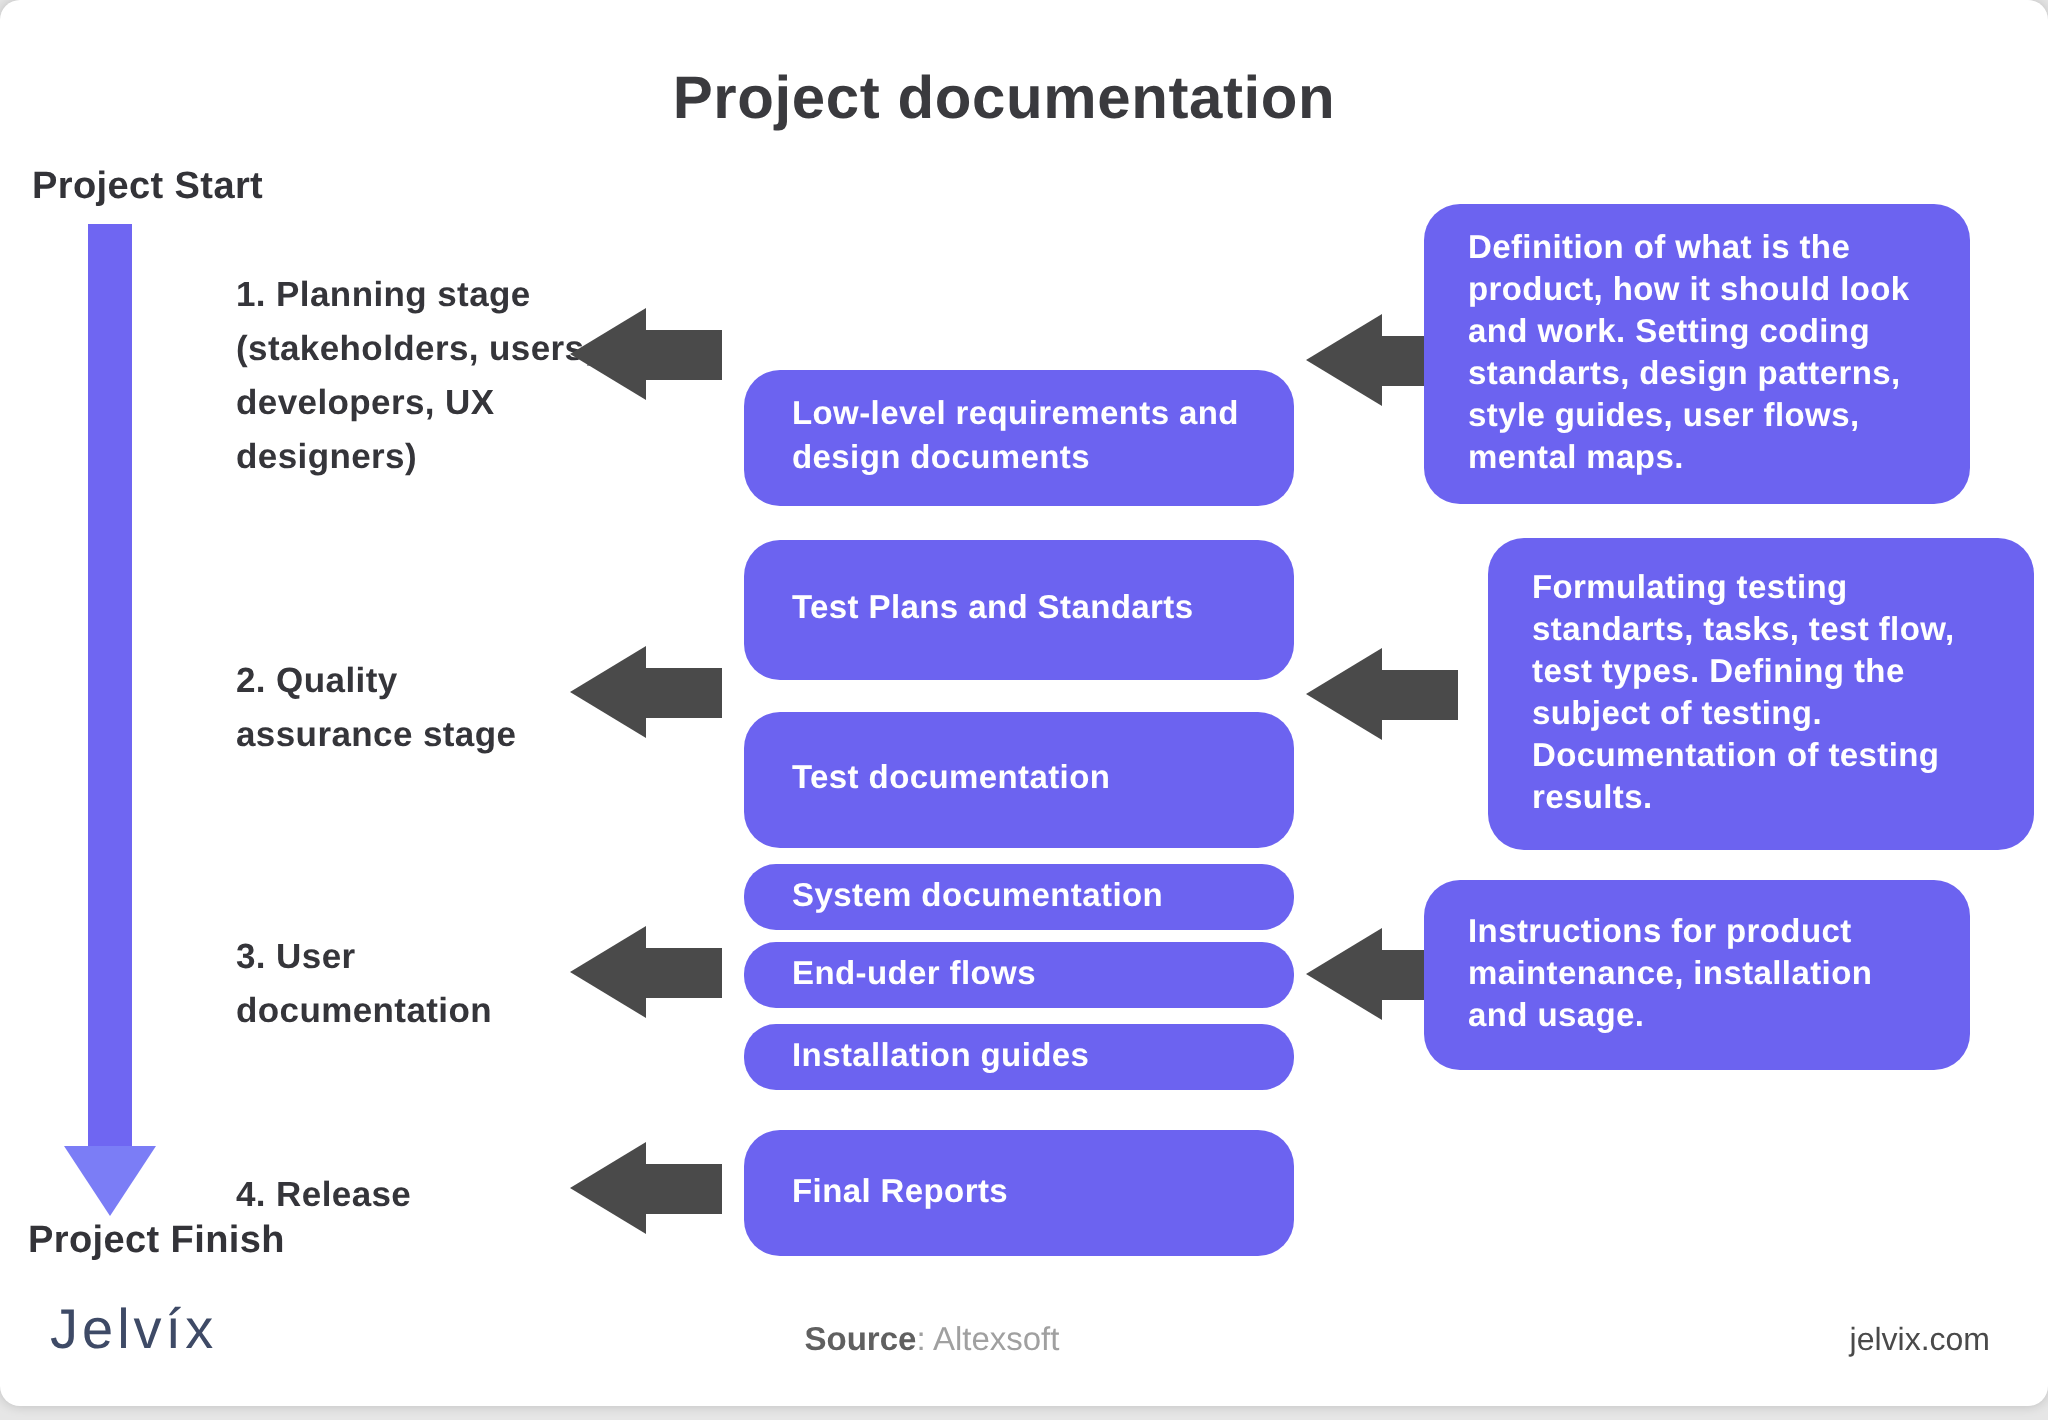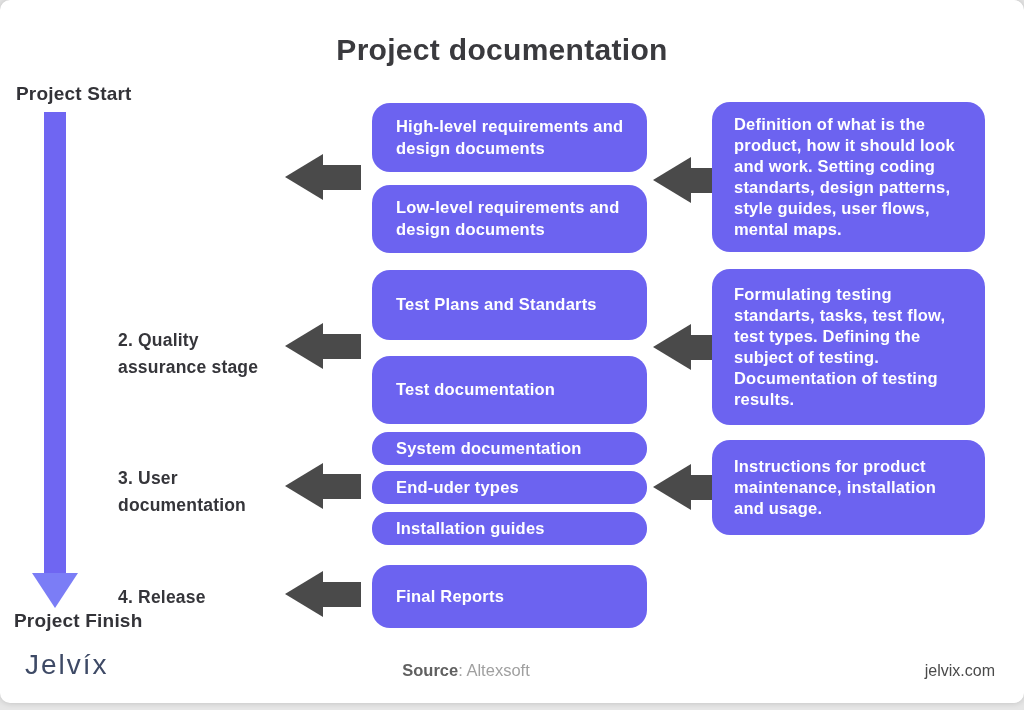--- a/index.html
+++ b/index.html
@@ -80,20 +80,21 @@
 
 <div class="card">
 
   <div class="page-title">Project documentation</div>
 
   <div class="milestone" id="project-start">Project Start</div>
   <div class="v-arrow-shaft"></div>
   <div class="v-arrow-head"></div>
   <div class="milestone" id="project-finish">Project Finish</div>
 
+  <div class="stage-label" id="stage-label-1">1. Planning stage (stakeholders, users, developers, UX designers)</div>
   <div class="stage-label" id="stage-label-2">2. Quality assurance stage</div>
   <div class="stage-label" id="stage-label-3">3. User documentation</div>
   <div class="stage-label" id="stage-label-4">4. Release</div>
 
   <div class="block-arrow" style="left:285px;top:154px;">
       <div class="head"></div>
       <div class="tail"></div>
     </div>
   <div class="block-arrow" style="left:285px;top:323px;">
       <div class="head"></div>
@@ -114,30 +115,29 @@
     </div>
   <div class="block-arrow" style="left:653px;top:324px;">
       <div class="head"></div>
       <div class="tail"></div>
     </div>
   <div class="block-arrow" style="left:653px;top:464px;">
       <div class="head"></div>
       <div class="tail"></div>
     </div>
 
-  <div class="doc-box" style="top:103px;height:69px;">High-level requirements and design documents</div>
   <div class="doc-box" style="top:270px;height:70px;">Test Plans and Standarts</div>
   <div class="doc-box" style="top:185px;height:68px;">Low-level requirements and design documents</div>
   <div class="doc-box" style="top:356px;height:68px;">Test documentation</div>
   <div class="doc-box small" style="top:432px;height:33px;">System documentation</div>
-  <div class="doc-box small" style="top:471px;height:33px;">End-uder types</div>
+  <div class="doc-box small" style="top:471px;height:33px;">End-uder flows</div>
   <div class="doc-box small" style="top:512px;height:33px;">Installation guides</div>
   <div class="doc-box" style="top:565px;height:63px;">Final Reports</div>
 
   <div class="desc-box" style="top:102px;height:150px;">Definition of what is the product, how it should look and work. Setting coding standarts, design patterns, style guides, user flows, mental maps.</div>
-  <div class="desc-box" style="top:269px;height:156px;">Formulating testing standarts, tasks, test flow, test types. Defining the subject of testing. Documentation of testing results.</div>
+  <div class="desc-box" style="top:269px;height:156px;margin-left:32px;">Formulating testing standarts, tasks, test flow, test types. Defining the subject of testing. Documentation of testing results.</div>
   <div class="desc-box" style="top:440px;height:95px;">Instructions for product maintenance, installation and usage.</div>
 
   <div class="footer-logo">Jelvíx</div>
   <div class="footer-source"><span class="src-label">Source</span><span>: Altexsoft</span></div>
   <div class="footer-site">jelvix.com</div>
 
 </div>
 
 </body></html>

